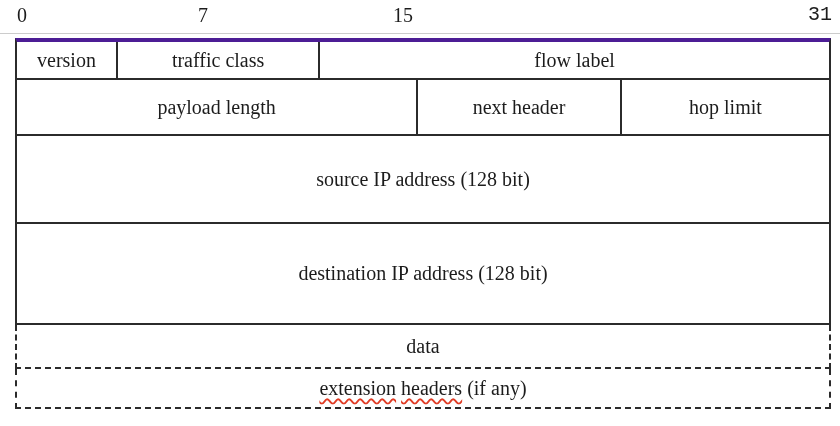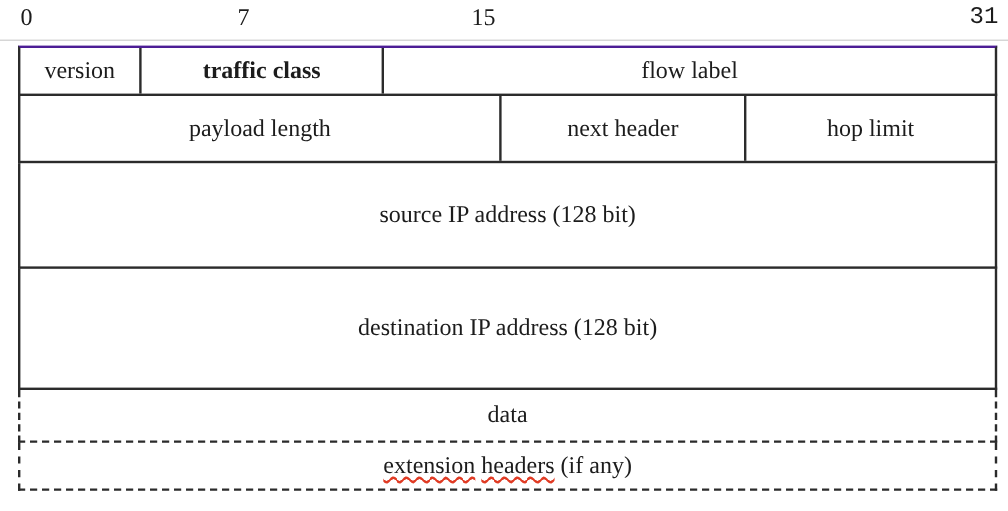--- a/index.html
+++ b/index.html
@@ -41,21 +41,21 @@
     box-sizing: border-box;
     width: 816px;
     margin: 4px 0 0 15px;
   }
   .row {
     display: flex;
     box-sizing: border-box;
     border: 2px solid #2b2b2b;
     border-top: none;
   }
-  .row.first { border-top: 2px solid #4c1d95; }
+  .row.first { border-top: 4px solid #4c1d95; }
   .r1 { height: 42px; }
   .r2 { height: 56px; }
   .r3 { height: 88px; }
   .r4 { height: 101px; }
   .row.dashed {
     border: 2px dashed #2b2b2b;
     border-top: none;
   }
   .r5 { height: 40px; }
   .r6 { height: 44px; }
@@ -66,21 +66,21 @@
     align-items: center;
     justify-content: center;
     box-sizing: border-box;
     font-size: 20px;
     white-space: nowrap;
     overflow: hidden;
   }
   .cell.divider { border-right: 2px solid #2b2b2b; }
 
   .w-version { flex: 0 0 12.44%; }
-  .w-traffic { flex: 0 0 24.9%; font-weight: bold; }
+  .w-traffic { flex: 0 0 24.9%; }
   .w-flow    { flex: 1 1 auto; }
   .w-payload { flex: 0 0 49.4%; }
   .w-next    { flex: 0 0 25.1%; }
   .w-hop     { flex: 1 1 auto; }
 
   .line { display: inline; }
   .squiggle {
     text-decoration-line: underline;
     text-decoration-style: wavy;
     text-decoration-color: #e03b24;

